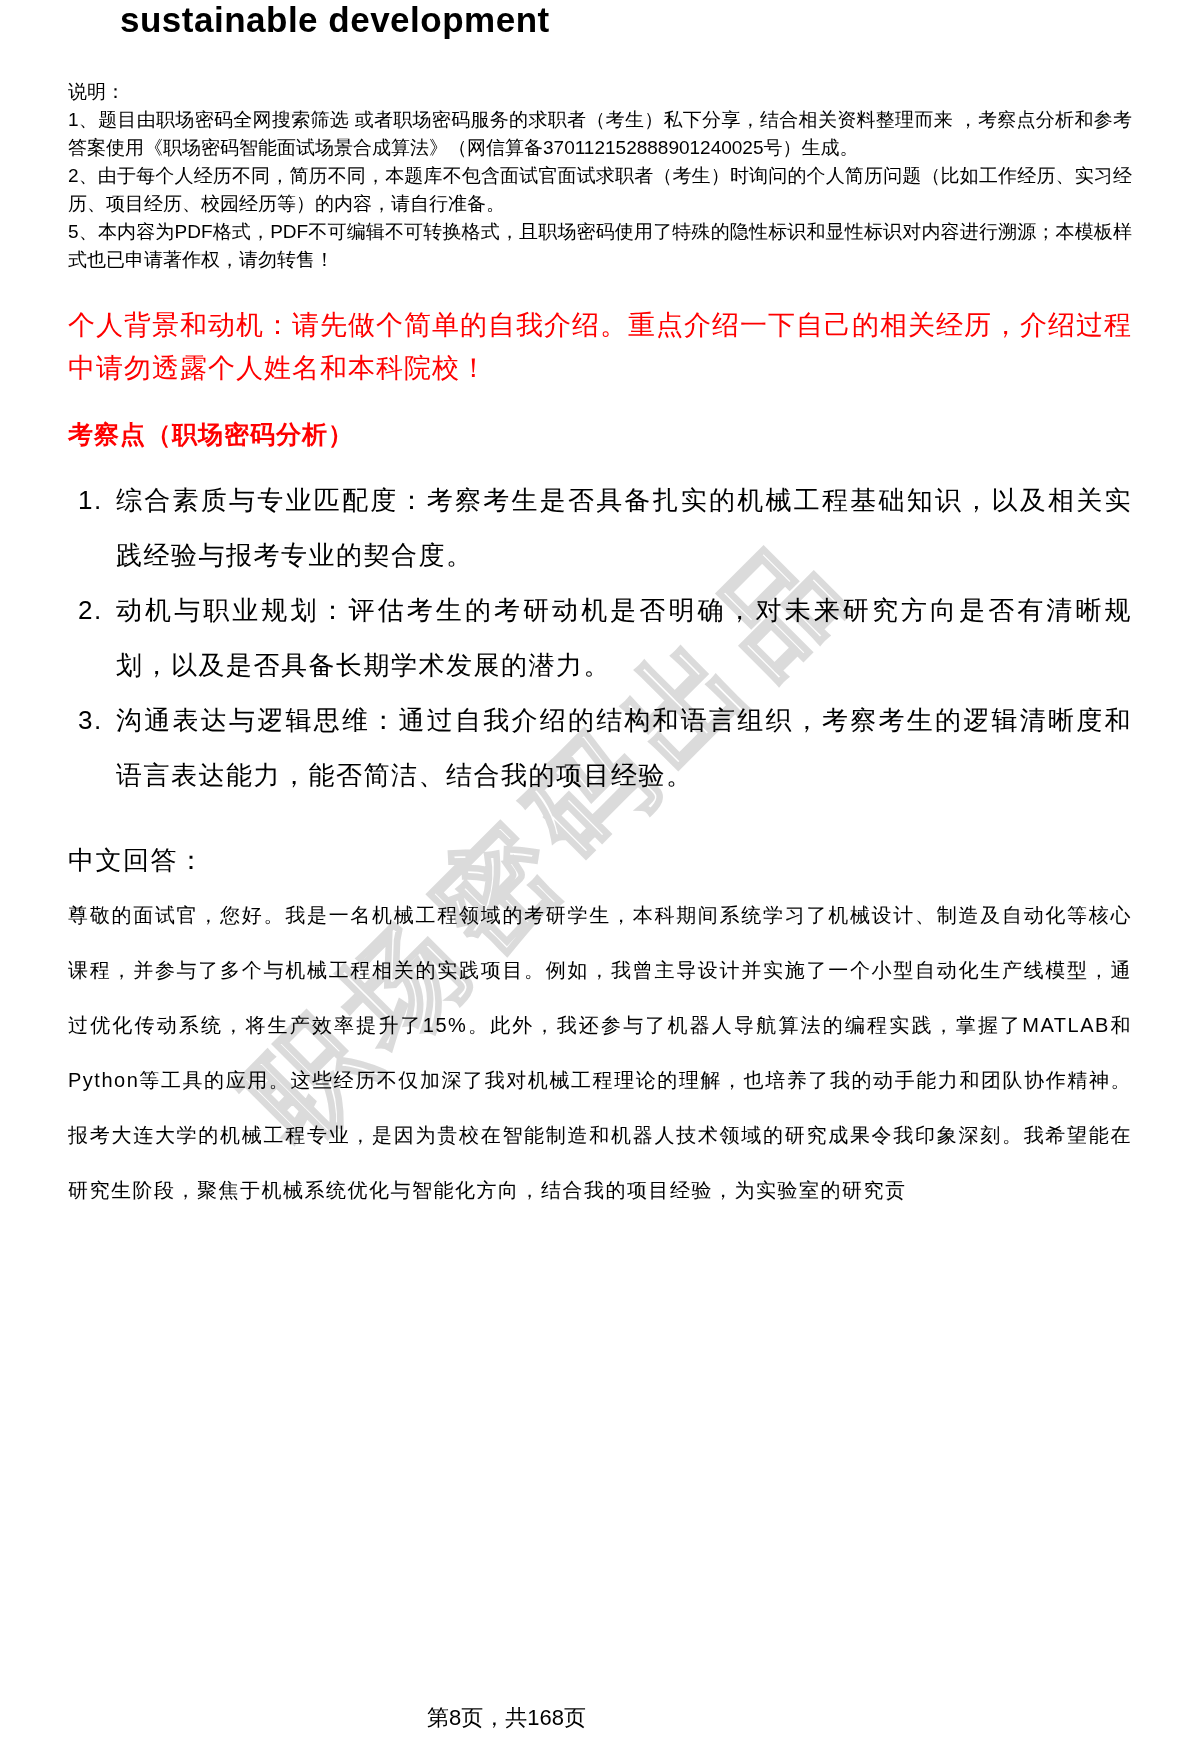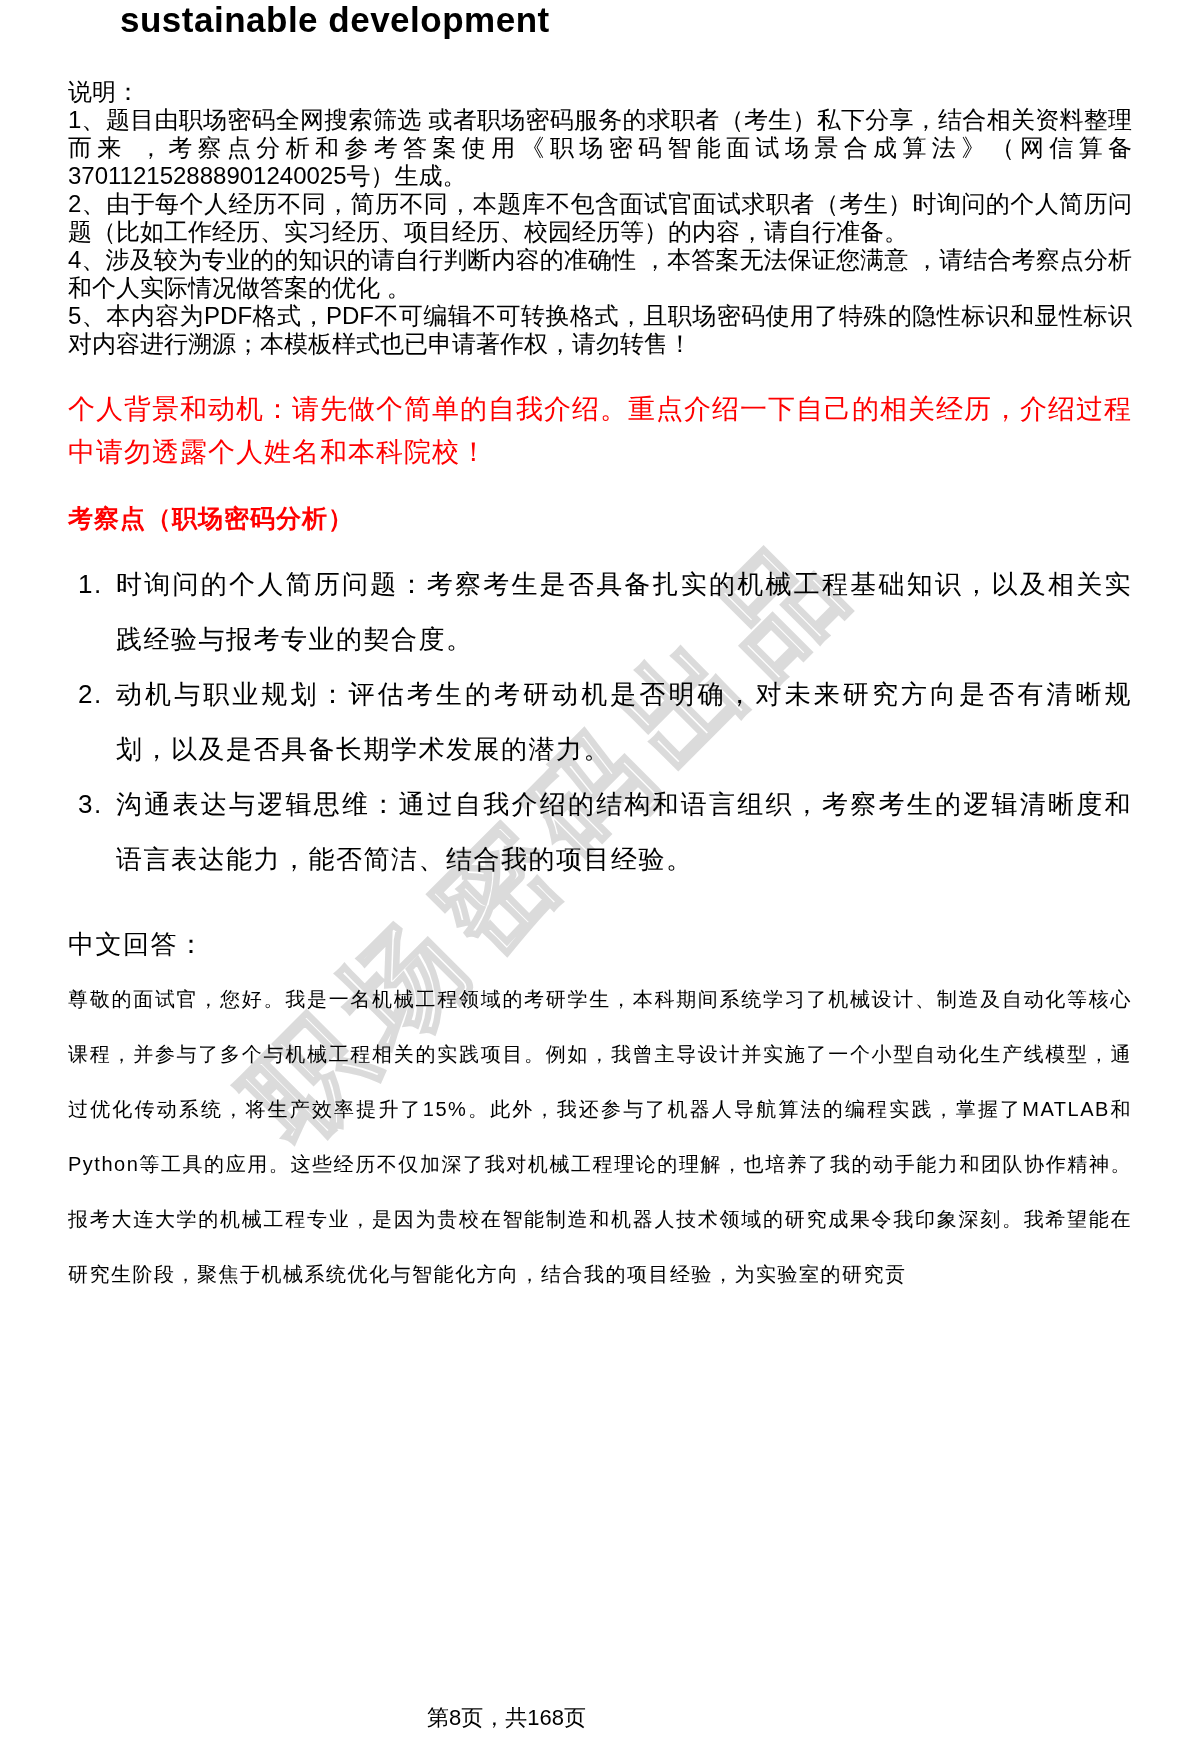--- a/index.html
+++ b/index.html
@@ -39,21 +39,21 @@
   .content { position: relative; z-index: 1; }
   .doc-title {
     margin-left: 52px;
     font-size: 35px;
     font-weight: bold;
     letter-spacing: 0.5px;
     color: #000000;
   }
   .notice {
     margin-top: 38px;
-    font-size: 24px;
+    font-size: 19px;
     line-height: 28px;
     text-align: justify;
     color: #000000;
   }
   .notice p { margin: 0; }
   .question-heading {
     margin-top: 30px;
     font-size: 27px;
     font-weight: normal;
     line-height: 43px;
@@ -117,32 +117,31 @@
   <div class="watermark">职场密码出品</div>
 
   <div class="content">
 
     <h1 class="doc-title">sustainable development</h1>
 
     <div class="notice">
       <p>说明：</p>
       <p>1、题目由职场密码全网搜索筛选 或者职场密码服务的求职者（考生）私下分享，结合相关资料整理而来 ，考察点分析和参考答案使用《职场密码智能面试场景合成算法》（网信算备370112152888901240025号）生成。</p>
       <p>2、由于每个人经历不同，简历不同，本题库不包含面试官面试求职者（考生）时询问的个人简历问题（比如工作经历、实习经历、项目经历、校园经历等）的内容，请自行准备。</p>
-      <p>4、涉及较为专业的的知识的请自行判断内容的准确性 ，本答案无法保证您满意 ，请结合考察点分析和个人实际情况做答案的优化 。</p>
       <p>5、本内容为PDF格式，PDF不可编辑不可转换格式，且职场密码使用了特殊的隐性标识和显性标识对内容进行溯源；本模板样式也已申请著作权，请勿转售！</p>
     </div>
 
     <h2 class="question-heading">个人背景和动机：请先做个简单的自我介绍。重点介绍一下自己的相关经历，介绍过程中请勿透露个人姓名和本科院校！</h2>
 
     <h3 class="analysis-heading">考察点（职场密码分析）</h3>
 
     <div class="analysis-list">
       <div class="analysis-item">
         <span class="num">1.</span>
-        <span class="txt">时询问的个人简历问题：考察考生是否具备扎实的机械工程基础知识，以及相关实践经验与报考专业的契合度。</span>
+        <span class="txt">综合素质与专业匹配度：考察考生是否具备扎实的机械工程基础知识，以及相关实践经验与报考专业的契合度。</span>
       </div>
       <div class="analysis-item">
         <span class="num">2.</span>
         <span class="txt">动机与职业规划：评估考生的考研动机是否明确，对未来研究方向是否有清晰规划，以及是否具备长期学术发展的潜力。</span>
       </div>
       <div class="analysis-item">
         <span class="num">3.</span>
         <span class="txt">沟通表达与逻辑思维：通过自我介绍的结构和语言组织，考察考生的逻辑清晰度和语言表达能力，能否简洁、结合我的项目经验。</span>
       </div>
     </div>

